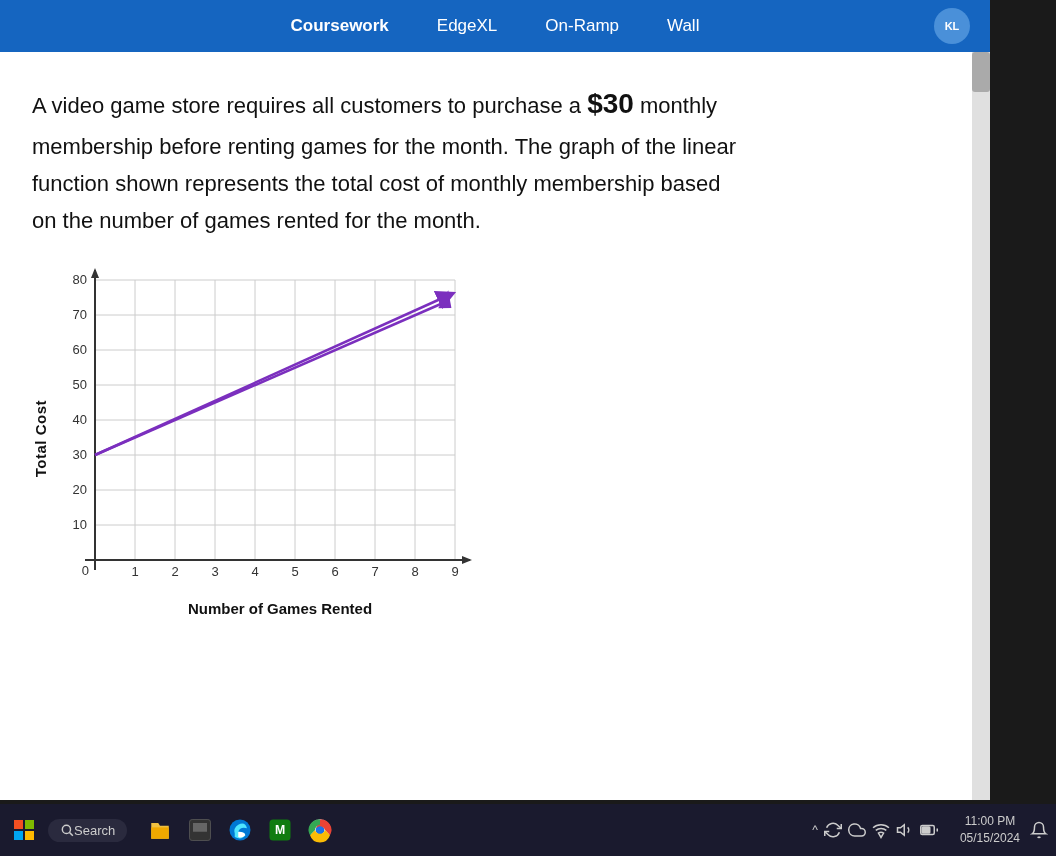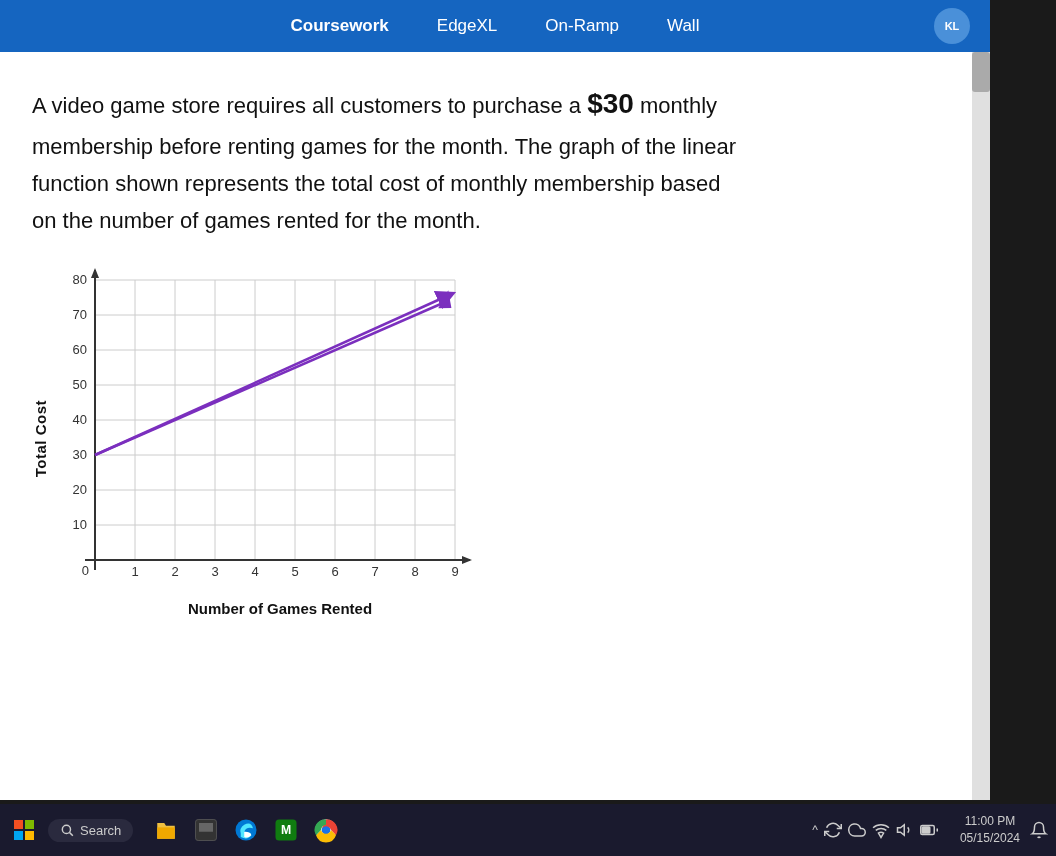--- a/index.html
+++ b/index.html
@@ -153,21 +153,20 @@
       width: 24px;
       height: 24px;
     }
 
     .taskbar-search {
       display: flex;
       align-items: center;
       background: #2a2a3e;
       border-radius: 16px;
       padding: 4px 12px;
-      gap: 6px;
       cursor: pointer;
     }
 
     .taskbar-search span {
       color: #ccc;
       font-size: 13px;
     }
 
     .taskbar-icons {
       display: flex;

